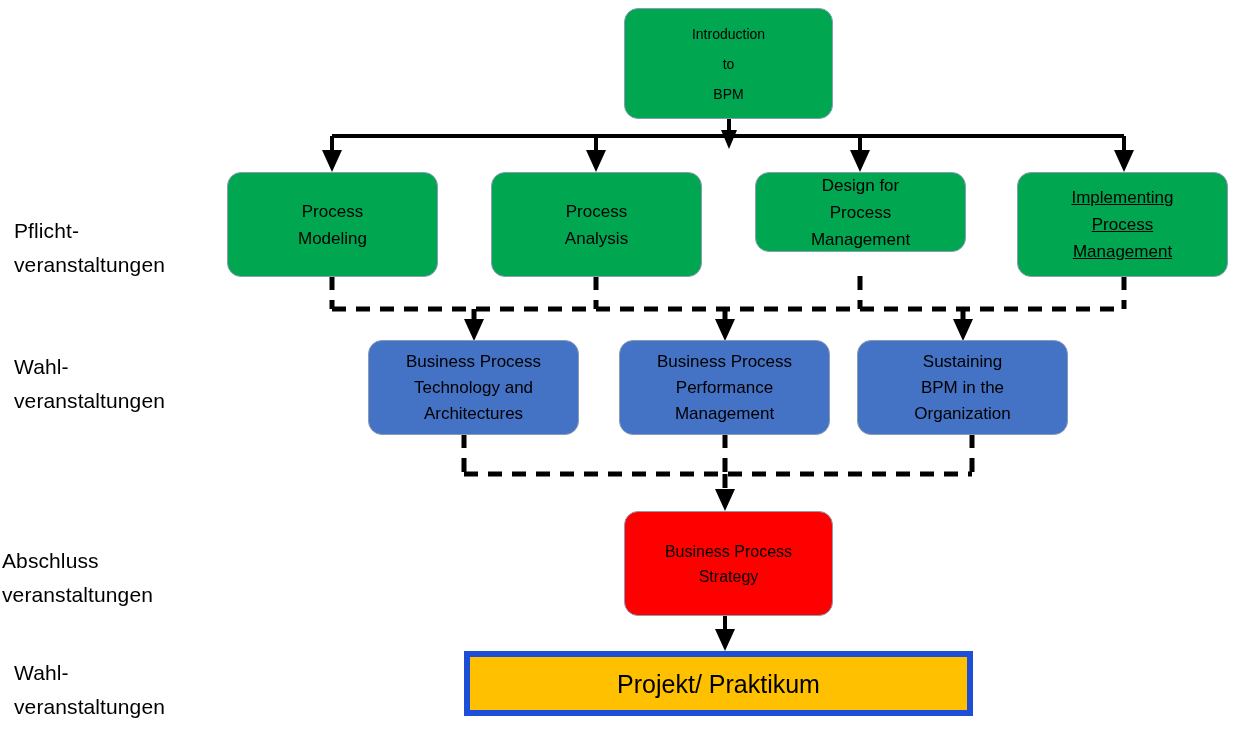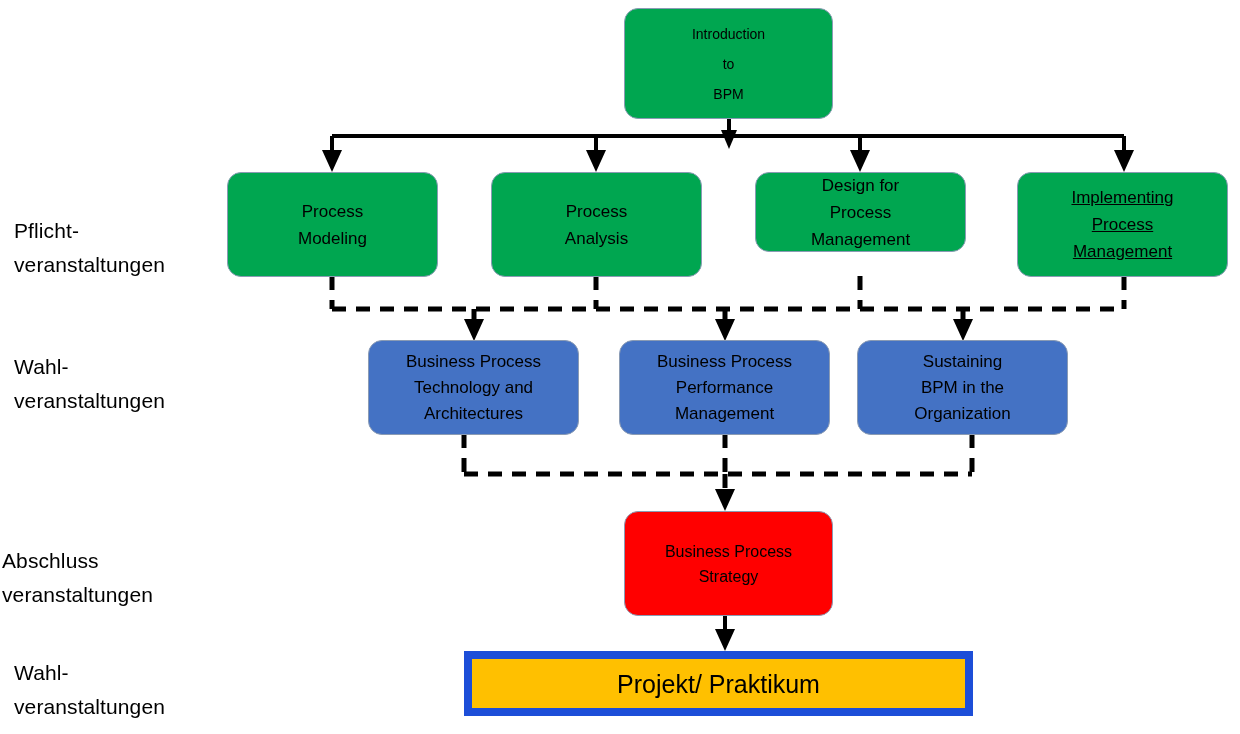--- a/index.html
+++ b/index.html
@@ -38,21 +38,21 @@
     display: flex;
     align-items: center;
     justify-content: center;
     text-align: center;
     border: 1px solid #8a9bb4;
     color: #000000;
     white-space: pre-line;
     user-select: none;
   }
   .node.rounded { border-radius: 14px; }
-  .node.sq { border-radius: 0; border: 8px solid #1d4ed8; }
+  .node.sq { border-radius: 0; border: 6px solid #1d4ed8; }
 
   .node.green  { background: #00A650; }
   .node.blue   { background: #4472C4; }
   .node.red    { background: #FF0000; }
   .node.yellow { background: #FFC000; }
 
   .node .txt {
     display: block;
     white-space: pre-line;
   }

